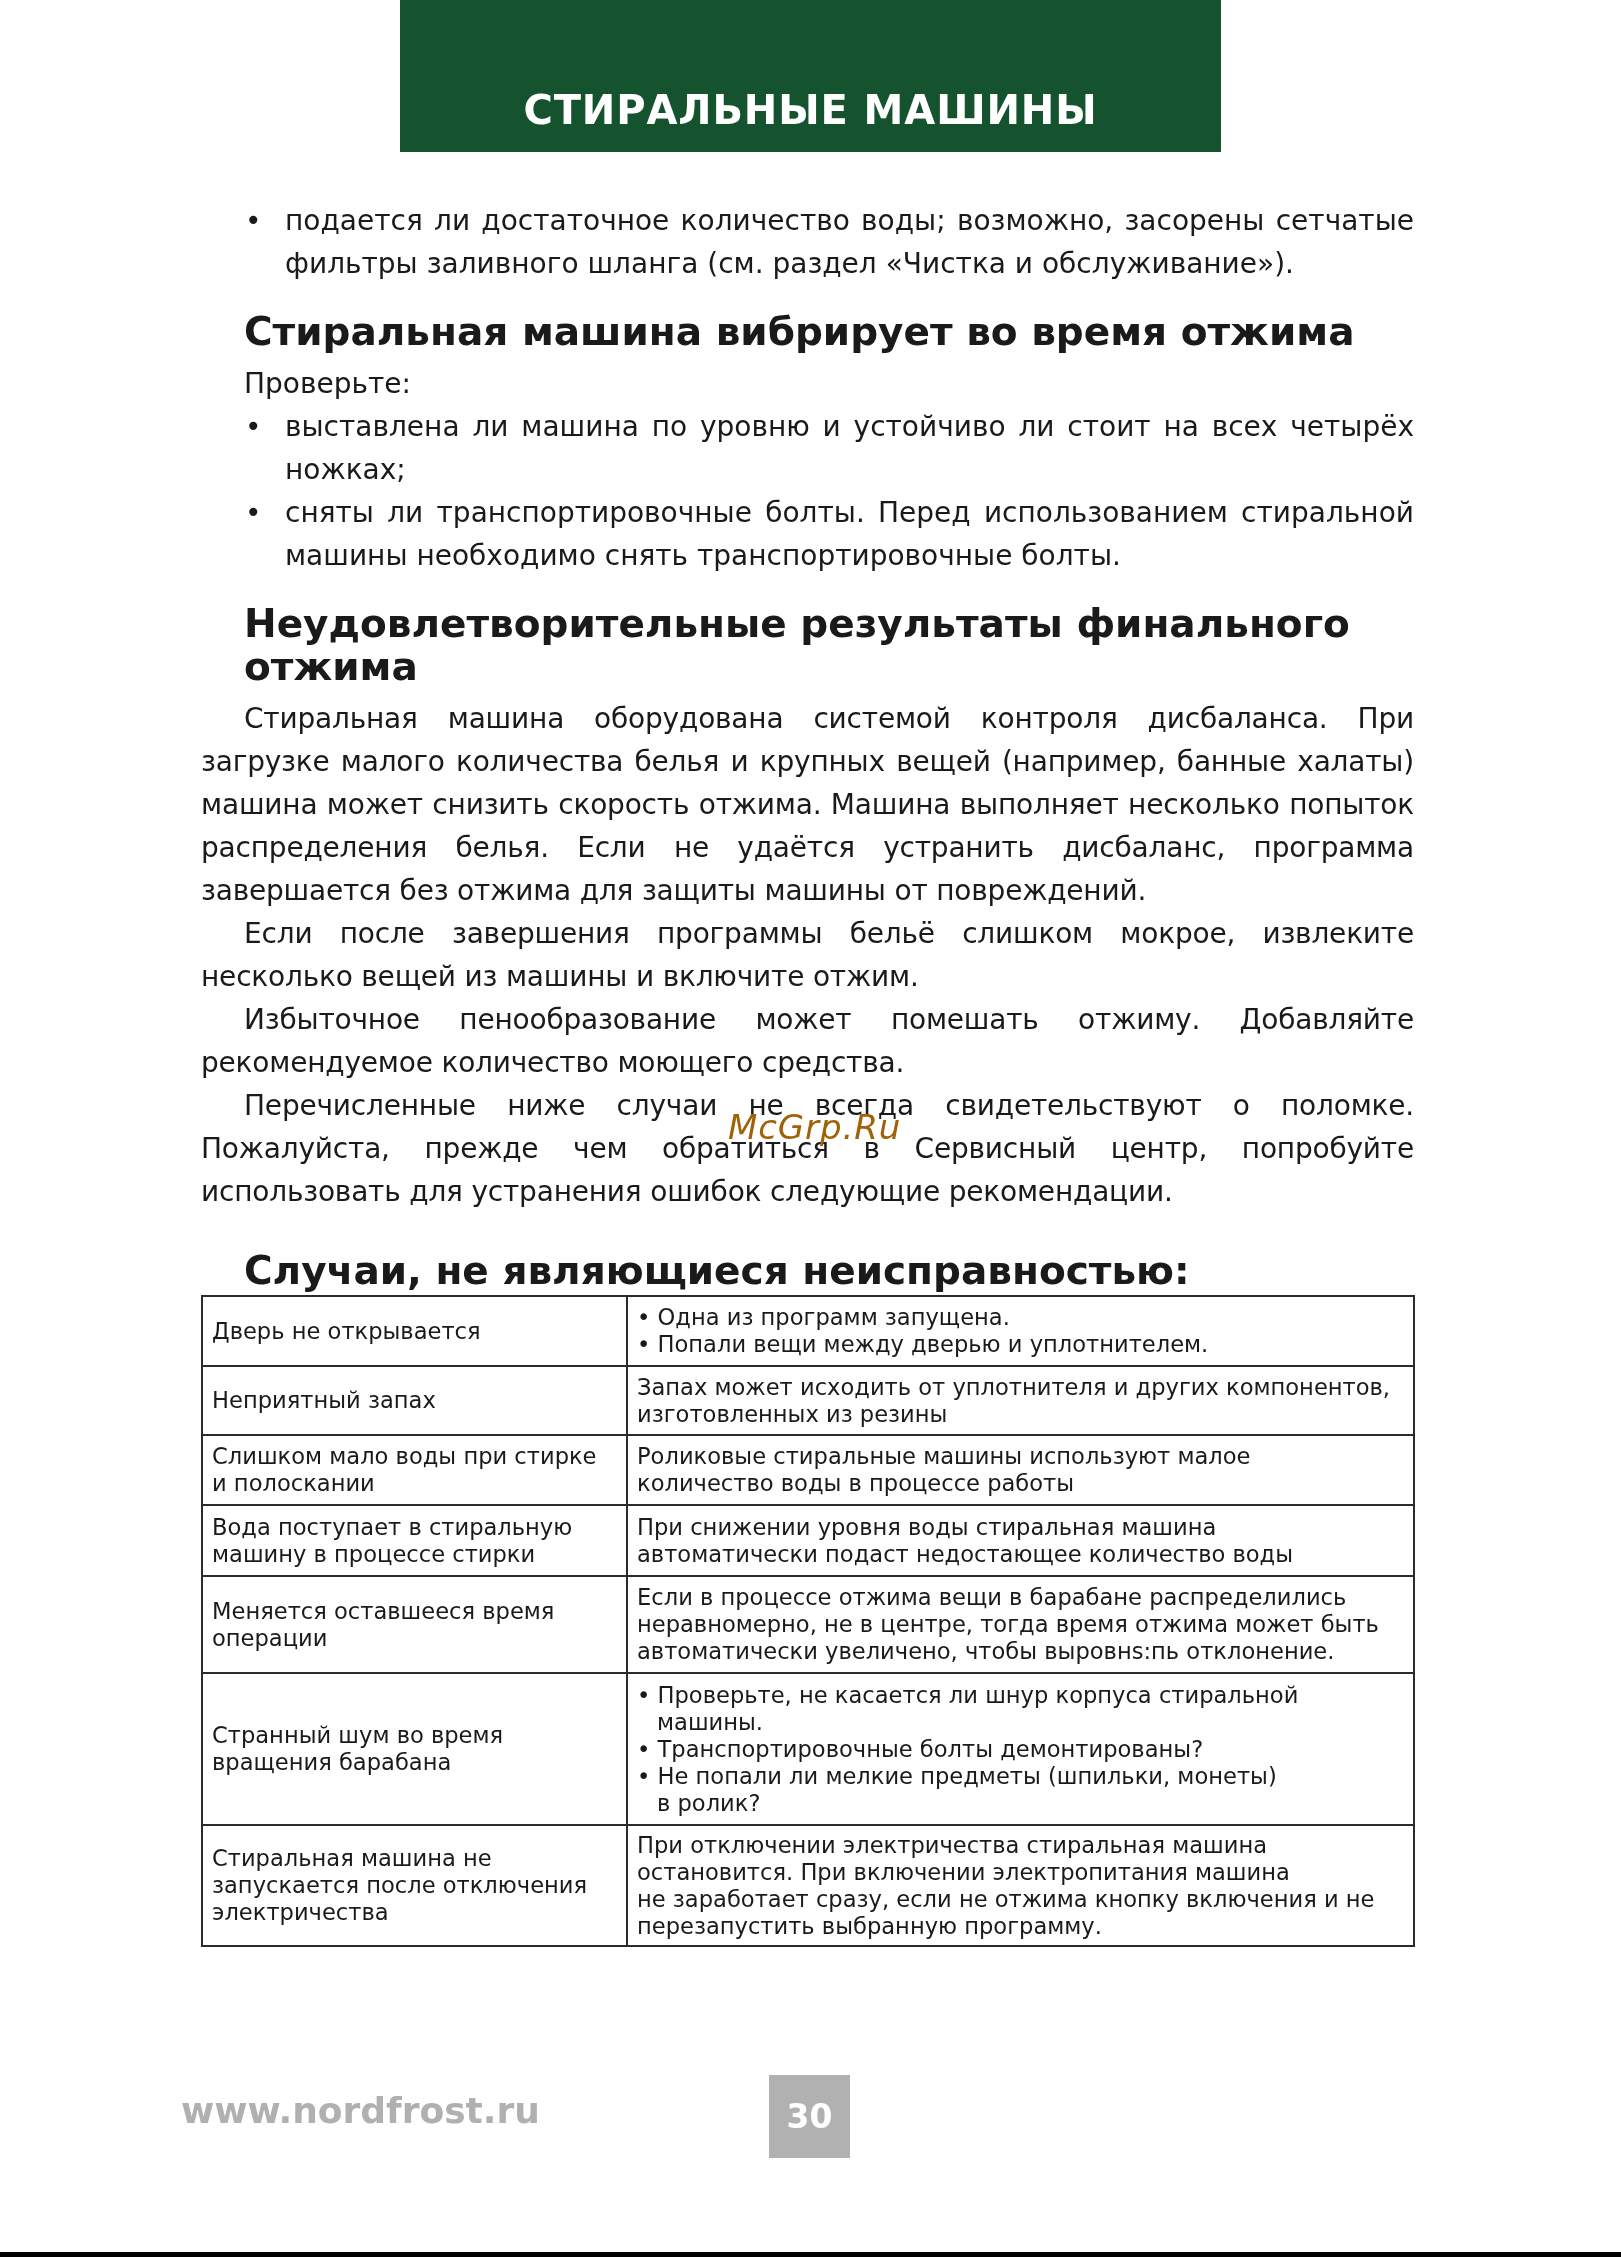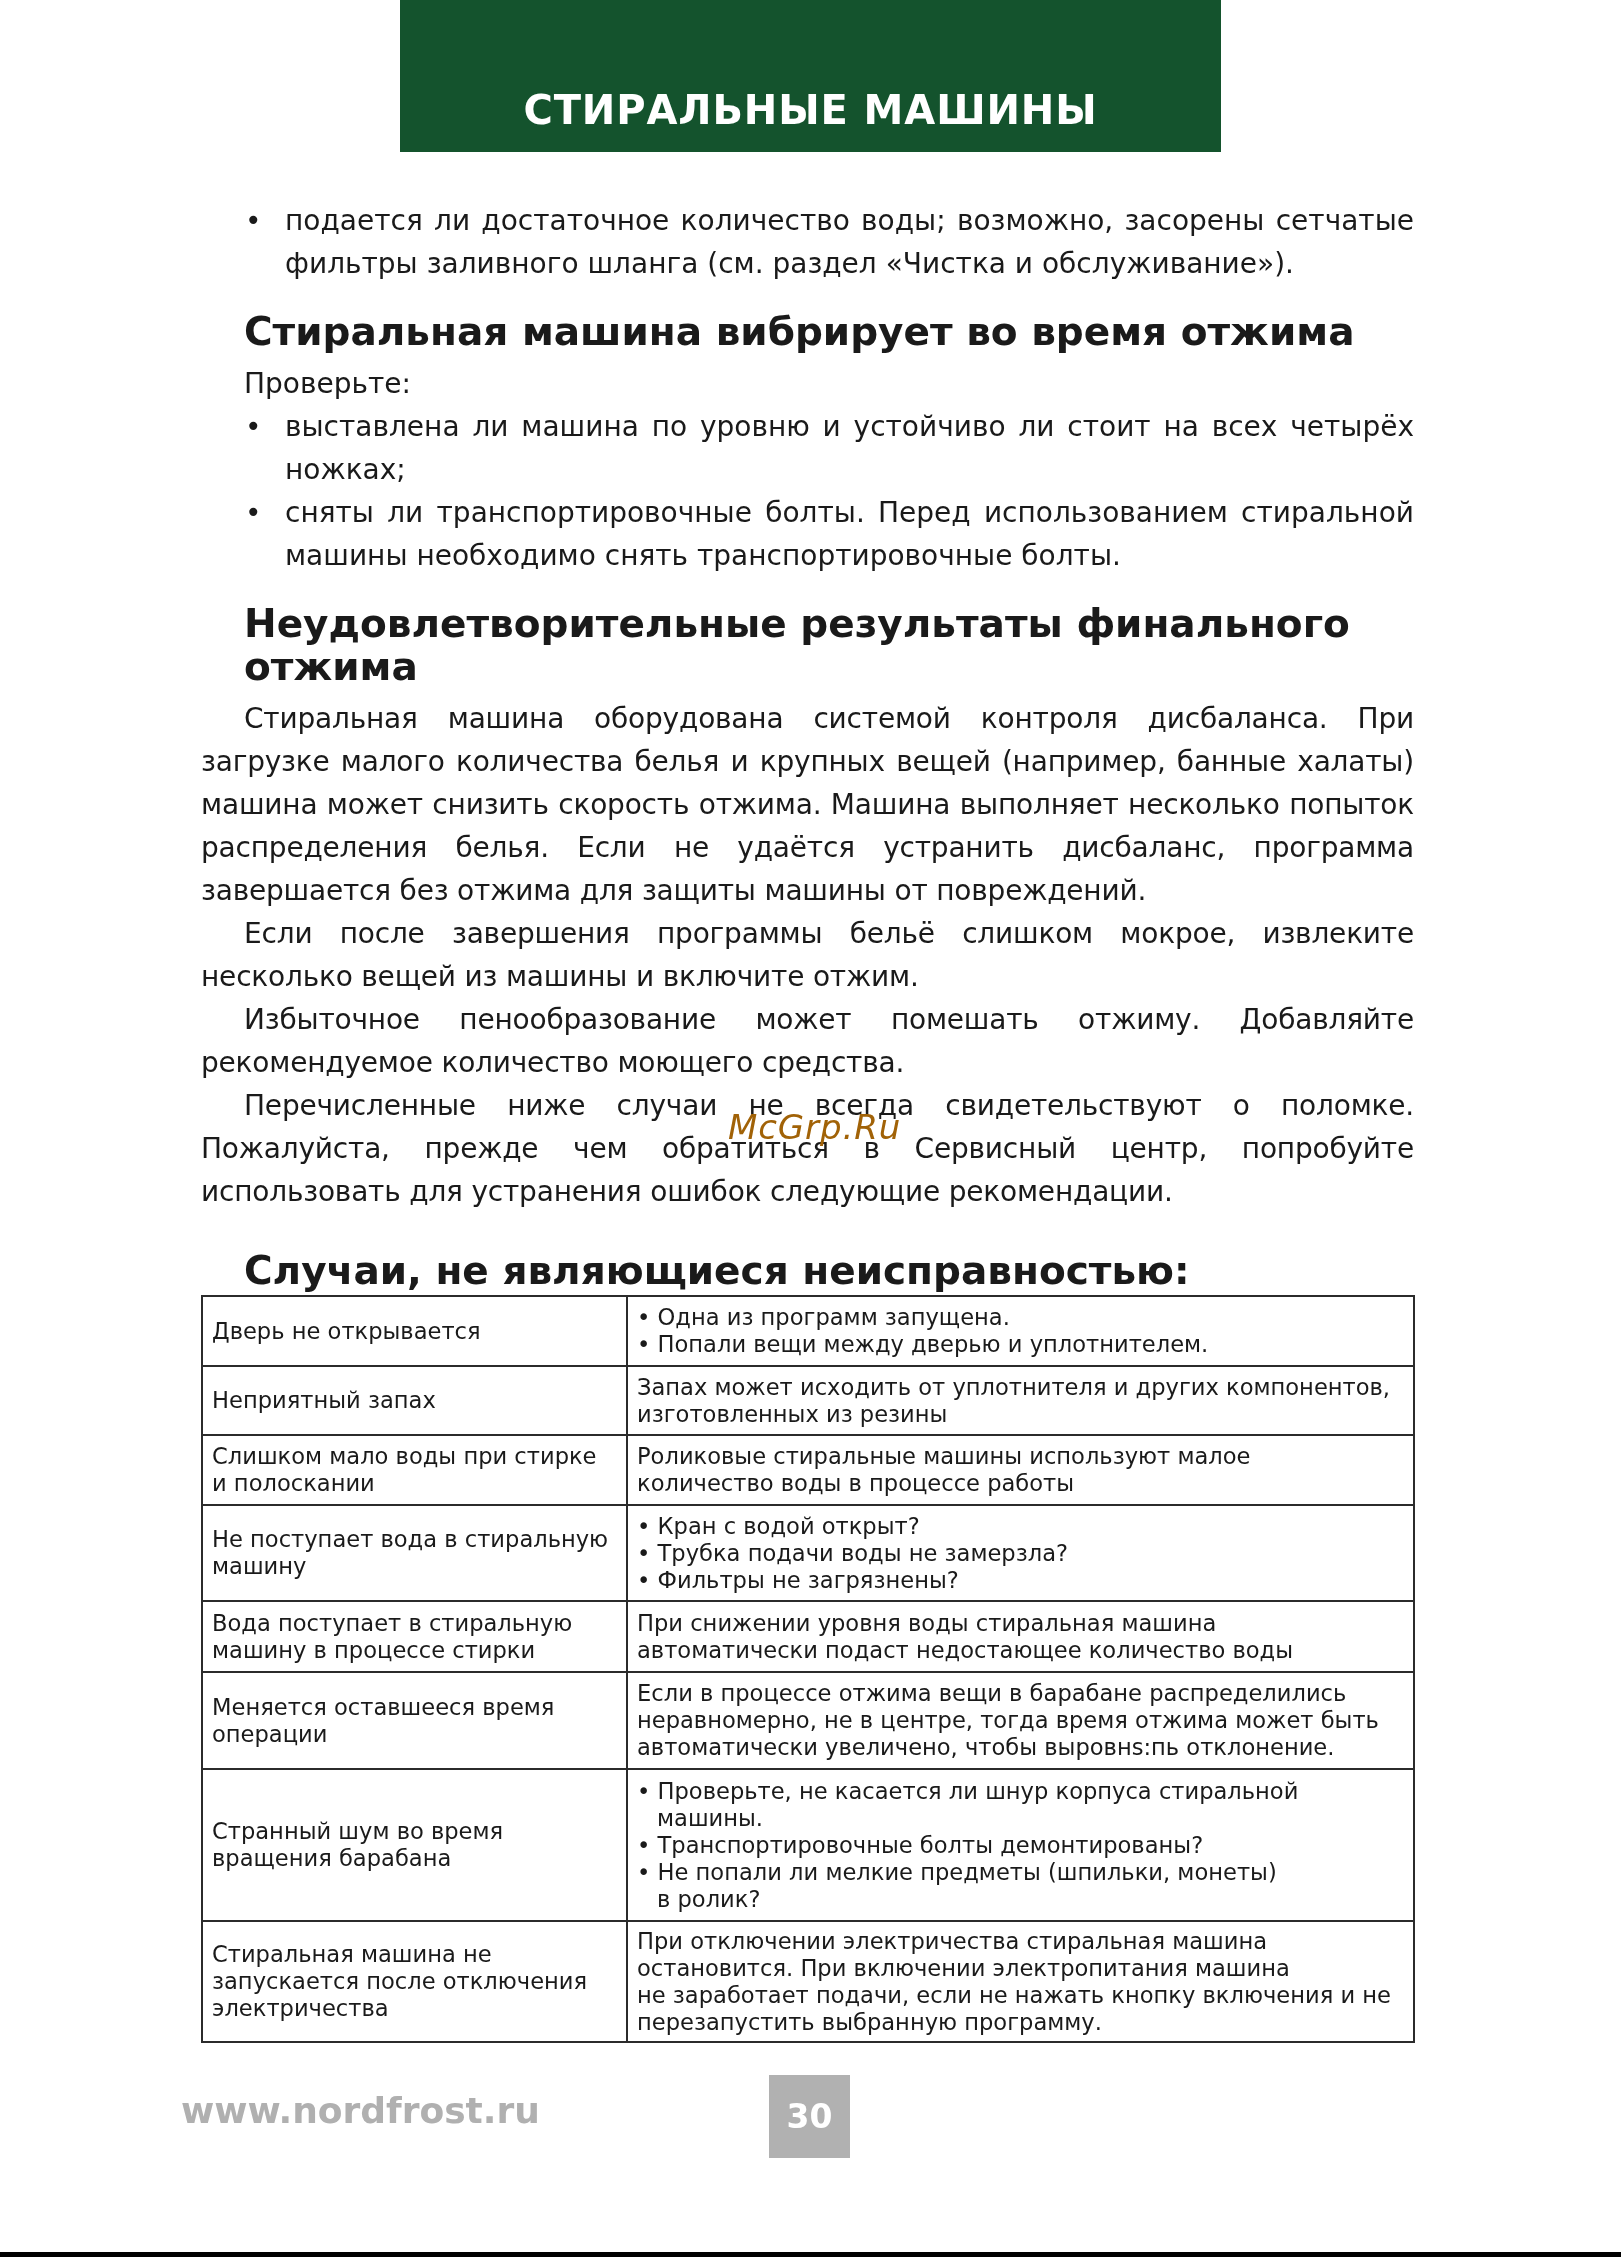--- a/index.html
+++ b/index.html
@@ -125,28 +125,20 @@
           <span class="sol-line">изготовленных из резины</span>
         </td>
       </tr>
       <tr style="height: 70px;">
         <td class="col-issue">Слишком мало воды при стирке и полоскании</td>
         <td class="col-sol">
           <span class="sol-line">Роликовые стиральные машины используют малое</span>
           <span class="sol-line">количество воды в процессе работы</span>
         </td>
       </tr>
-      <tr style="height: 96px;">
-        <td class="col-issue">Не поступает вода в стиральную машину</td>
-        <td class="col-sol">
-          <span class="sol-line">• Кран с водой открыт?</span>
-          <span class="sol-line">• Трубка подачи воды не замерзла?</span>
-          <span class="sol-line">• Фильтры не загрязнены?</span>
-        </td>
-      </tr>
       <tr style="height: 71px; padding-left: 30px;">
         <td class="col-issue">Вода поступает в стиральную машину в процессе стирки</td>
         <td class="col-sol">
           <span class="sol-line">При снижении уровня воды стиральная машина</span>
           <span class="sol-line">автоматически подаст недостающее количество воды</span>
         </td>
       </tr>
       <tr style="height: 97px;">
         <td class="col-issue">Меняется оставшееся время операции</td>
         <td class="col-sol">
@@ -163,21 +155,21 @@
           <span class="sol-line">• Транспортировочные болты демонтированы?</span>
           <span class="sol-line">• Не попали ли мелкие предметы (шпильки, монеты)</span>
           <span class="sol-line indent">в ролик?</span>
         </td>
       </tr>
       <tr style="height: 121px;">
         <td class="col-issue">Стиральная машина не запускается после отключения электричества</td>
         <td class="col-sol">
           <span class="sol-line">При отключении электричества стиральная машина</span>
           <span class="sol-line">остановится. При включении электропитания машина</span>
-          <span class="sol-line">не заработает подачи, если не нажать кнопку включения и не</span>
+          <span class="sol-line">не заработает сразу, если не отжима кнопку включения и не</span>
           <span class="sol-line">перезапустить выбранную программу.</span>
         </td>
       </tr>
     </tbody>
 </table>
 
 <div class="footer-url">www.nordfrost.ru</div>
 <div class="page-box">30</div>
 <div class="bottom-rule"></div>
 

